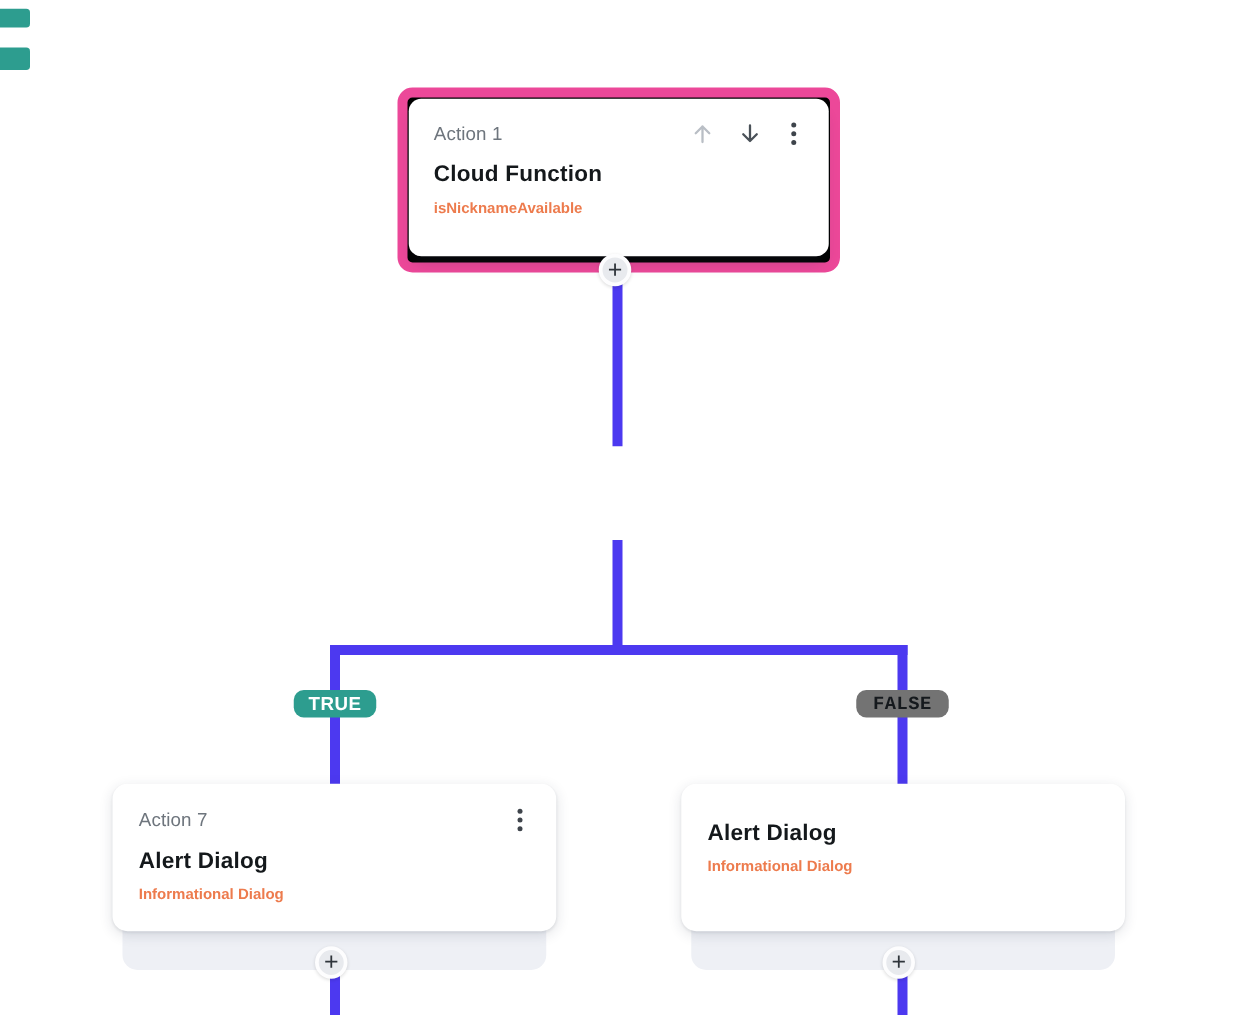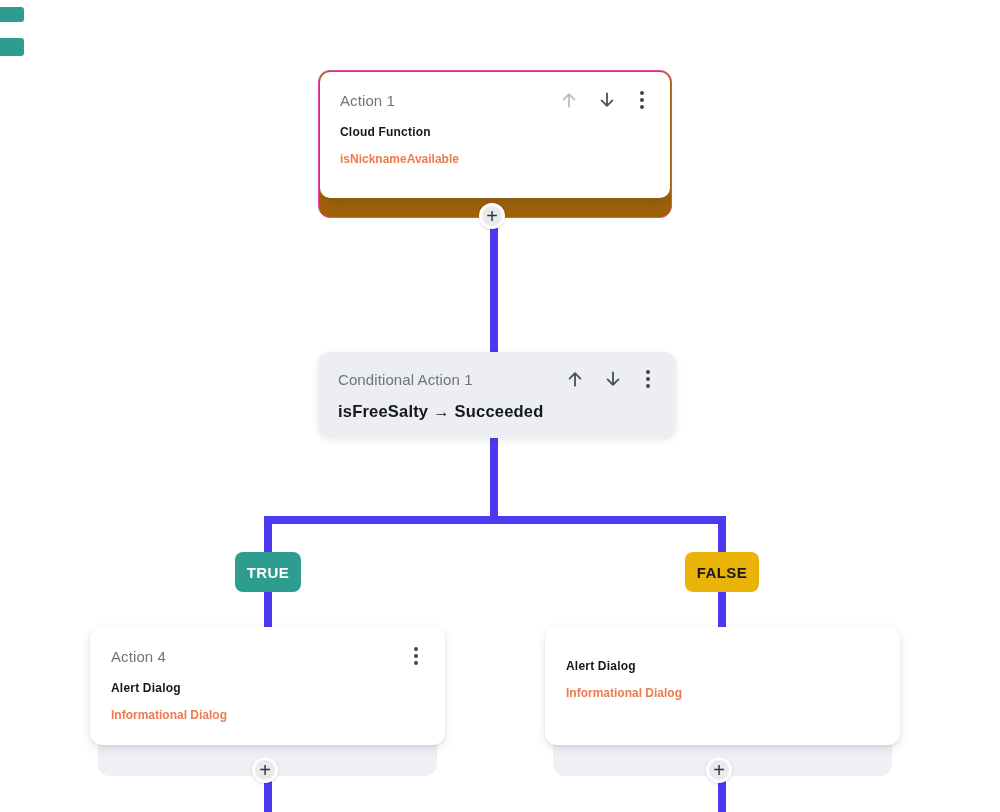--- a/index.html
+++ b/index.html
@@ -30,40 +30,40 @@
   .head{display:flex;align-items:center;}
   .node-label{font-size:15px;color:#6E757D;letter-spacing:.1px;}
   .icon-row{margin-left:auto;display:flex;align-items:center;gap:16px;}
   .icon{width:22px;height:22px;display:flex;align-items:center;justify-content:center;
         color:#4A5158;cursor:pointer;}
   .icon.disabled{color:#B9BEC5;}
   .icon svg{display:block;}
   .kebab{display:flex;flex-direction:column;gap:3px;align-items:center;justify-content:center;
          width:16px;height:22px;cursor:pointer;}
   .kebab i{width:4px;height:4px;border-radius:50%;background:#3E444B;display:block;}
-  .node-title{font-size:12px;font-weight:700;color:#14181B;letter-spacing:.2px;margin-top:9px;line-height:24px;}
+  .node-title{font-size:18px;font-weight:700;color:#14181B;letter-spacing:.2px;margin-top:9px;line-height:24px;}
   .node-sub{font-size:12px;font-weight:700;color:#ED7B4D;margin-top:6px;line-height:18px;}
   
-  .sel-container{left:318px;top:70px;width:354px;height:148px;border:1px solid #ec4899;
-                 border-radius:12px;background:#a16207;z-index:3;}
+  .sel-container{left:318px;top:70px;width:354px;height:148px;border:8px solid #ec4899;
+                 border-radius:12px;background:#000000;z-index:3;}
   .sel-inner{position:absolute;left:1px;right:1px;top:1px;height:126px;background:#fff;
              border-radius:10px;box-shadow:0 9px 12px -4px rgba(40,45,70,.20);
              padding:17px 20px;box-sizing:border-box;}
   
   .cond{left:318px;top:352px;width:358px;height:86px;background:#ECEEF2;
         padding:16px 20px;box-shadow:0 2px 6px rgba(40,45,70,.10);}
   .cond .node-title{font-size:16.5px;}
   
   .node-a2{left:90px;top:627px;width:355px;height:118px;padding:18px 21px;}
   .node-a3{left:545px;top:627px;width:355px;height:118px;padding:18px 21px;}
   
   .badge{position:absolute;z-index:5;display:flex;align-items:center;justify-content:center;
-         border-radius:8px;font-size:15px;font-weight:700;letter-spacing:.4px;top:552px;height:40px;}
+         border-radius:8px;font-size:15px;font-weight:700;letter-spacing:.4px;top:552px;height:22px;}
   .badge-true{left:235px;width:66px;background:#2D9D8F;color:#fff;}
-  .badge-false{left:685px;width:74px;background:#eab308;color:#15191D;}
+  .badge-false{left:685px;width:74px;background:#737373;color:#15191D;font-family:Liberation Mono, monospace;}
   
   .add-btn{position:absolute;z-index:6;width:26px;height:26px;border-radius:50%;
            background:#E8EAEE;border:3px solid #FDFDFE;color:#2F353B;
            font-size:20px;font-weight:500;line-height:1;display:flex;align-items:center;justify-content:center;
            cursor:pointer;padding:0;font-family:inherit;
            box-shadow:0 1px 3px rgba(0,0,0,.14);}
   .add-top{left:479px;top:203px;}
   .add-a2{left:252px;top:757px;}
   .add-a3{left:706px;top:757px;}
   
@@ -108,50 +108,27 @@
               <i></i>
             </span>
         </span>
       </div>
       <div class="node-title">Cloud Function</div>
       <div class="node-sub">isNicknameAvailable</div>
     </div>
   </div>
   <button class="add-btn add-top">+</button>
 
-  <div class="node cond">
-    <div class="head">
-      <span class="node-label">Conditional Action 1</span>
-      <span class="icon-row">
-        <span class="icon">
-          <svg width="20" height="20" viewBox="0 0 24 24" fill="none" stroke="currentColor" stroke-width="2.2" stroke-linecap="round" stroke-linejoin="round">
-              <path d="M12 20V5M5.5 11.5 12 5l6.5 6.5"></path>
-            </svg>
-        </span>
-        <span class="icon">
-          <svg width="20" height="20" viewBox="0 0 24 24" fill="none" stroke="currentColor" stroke-width="2.2" stroke-linecap="round" stroke-linejoin="round">
-              <path d="M12 4v15M5.5 12.5 12 19l6.5-6.5"></path>
-            </svg>
-        </span>
-        <span class="kebab">
-            <i></i>
-            <i></i>
-            <i></i>
-          </span>
-      </span>
-    </div>
-    <div class="node-title">isFreeSalty → Succeeded</div>
-  </div>
 
   <div class="badge badge-true">TRUE</div>
   <div class="badge badge-false">FALSE</div>
 
   <div class="node card-white node-a2">
     <div class="head">
-      <span class="node-label">Action 4</span>
+      <span class="node-label">Action 7</span>
       <span class="icon-row">
         <span class="kebab">
             <i></i>
             <i></i>
             <i></i>
           </span>
       </span>
     </div>
     <div class="node-title">Alert Dialog</div>
     <div class="node-sub">Informational Dialog</div>

